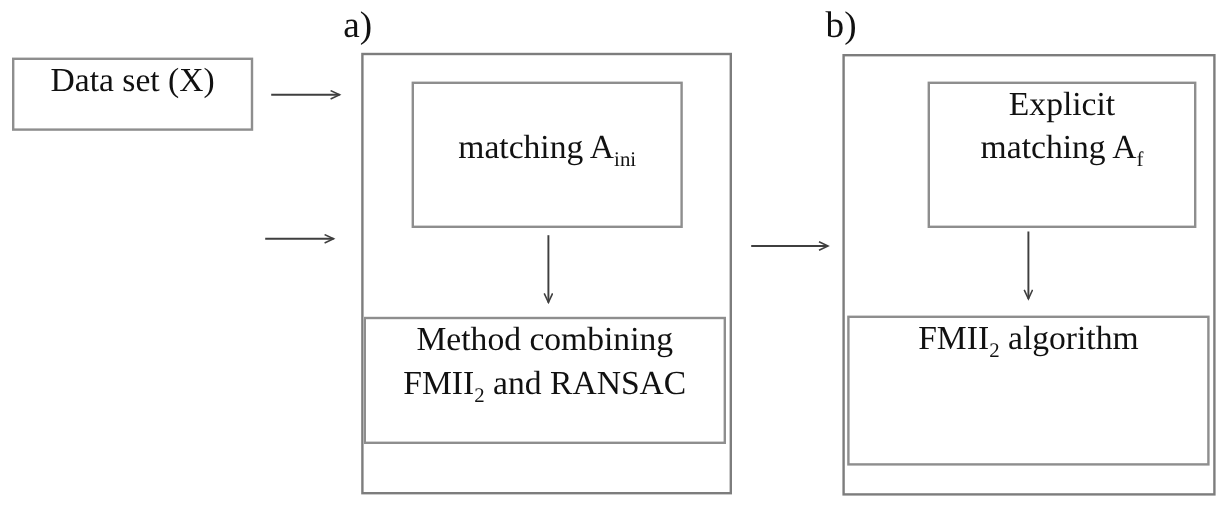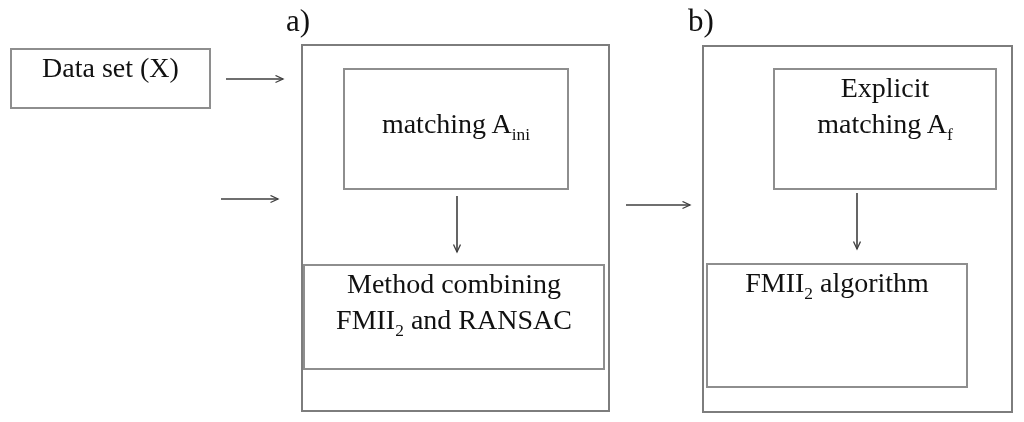--- a/index.html
+++ b/index.html
@@ -103,21 +103,21 @@
 
   <div class="box outer-box" style="left:702px; top:45px; width:311px; height:368px;"></div>
 
   <div class="box inner-box" style="left:773px; top:68px; width:224px; height:122px;">
     <div class="box-text">
       <span>Explicit</span><br>
       <span>matching A</span><sub>f</sub>
     </div>
   </div>
 
-  <div class="box inner-box" style="left:706px; top:263px; width:262px; height:125px;">
+  <div class="box inner-box" style="left:706px; top:263px; width:302px; height:125px;">
     <div class="box-text">
       <span>FMII</span><sub>2</sub><span> algorithm</span>
     </div>
   </div>
 
   <svg class="arrows" viewBox="0 0 1024 422" xmlns="http://www.w3.org/2000/svg">
     <defs>
       <marker id="head" markerWidth="12" markerHeight="10" refX="8" refY="4" orient="auto" markerUnits="userSpaceOnUse">
         <path class="arrow-head-path" d="M0.5,0.5 L8,4 L0.5,7.5"></path>
       </marker>

